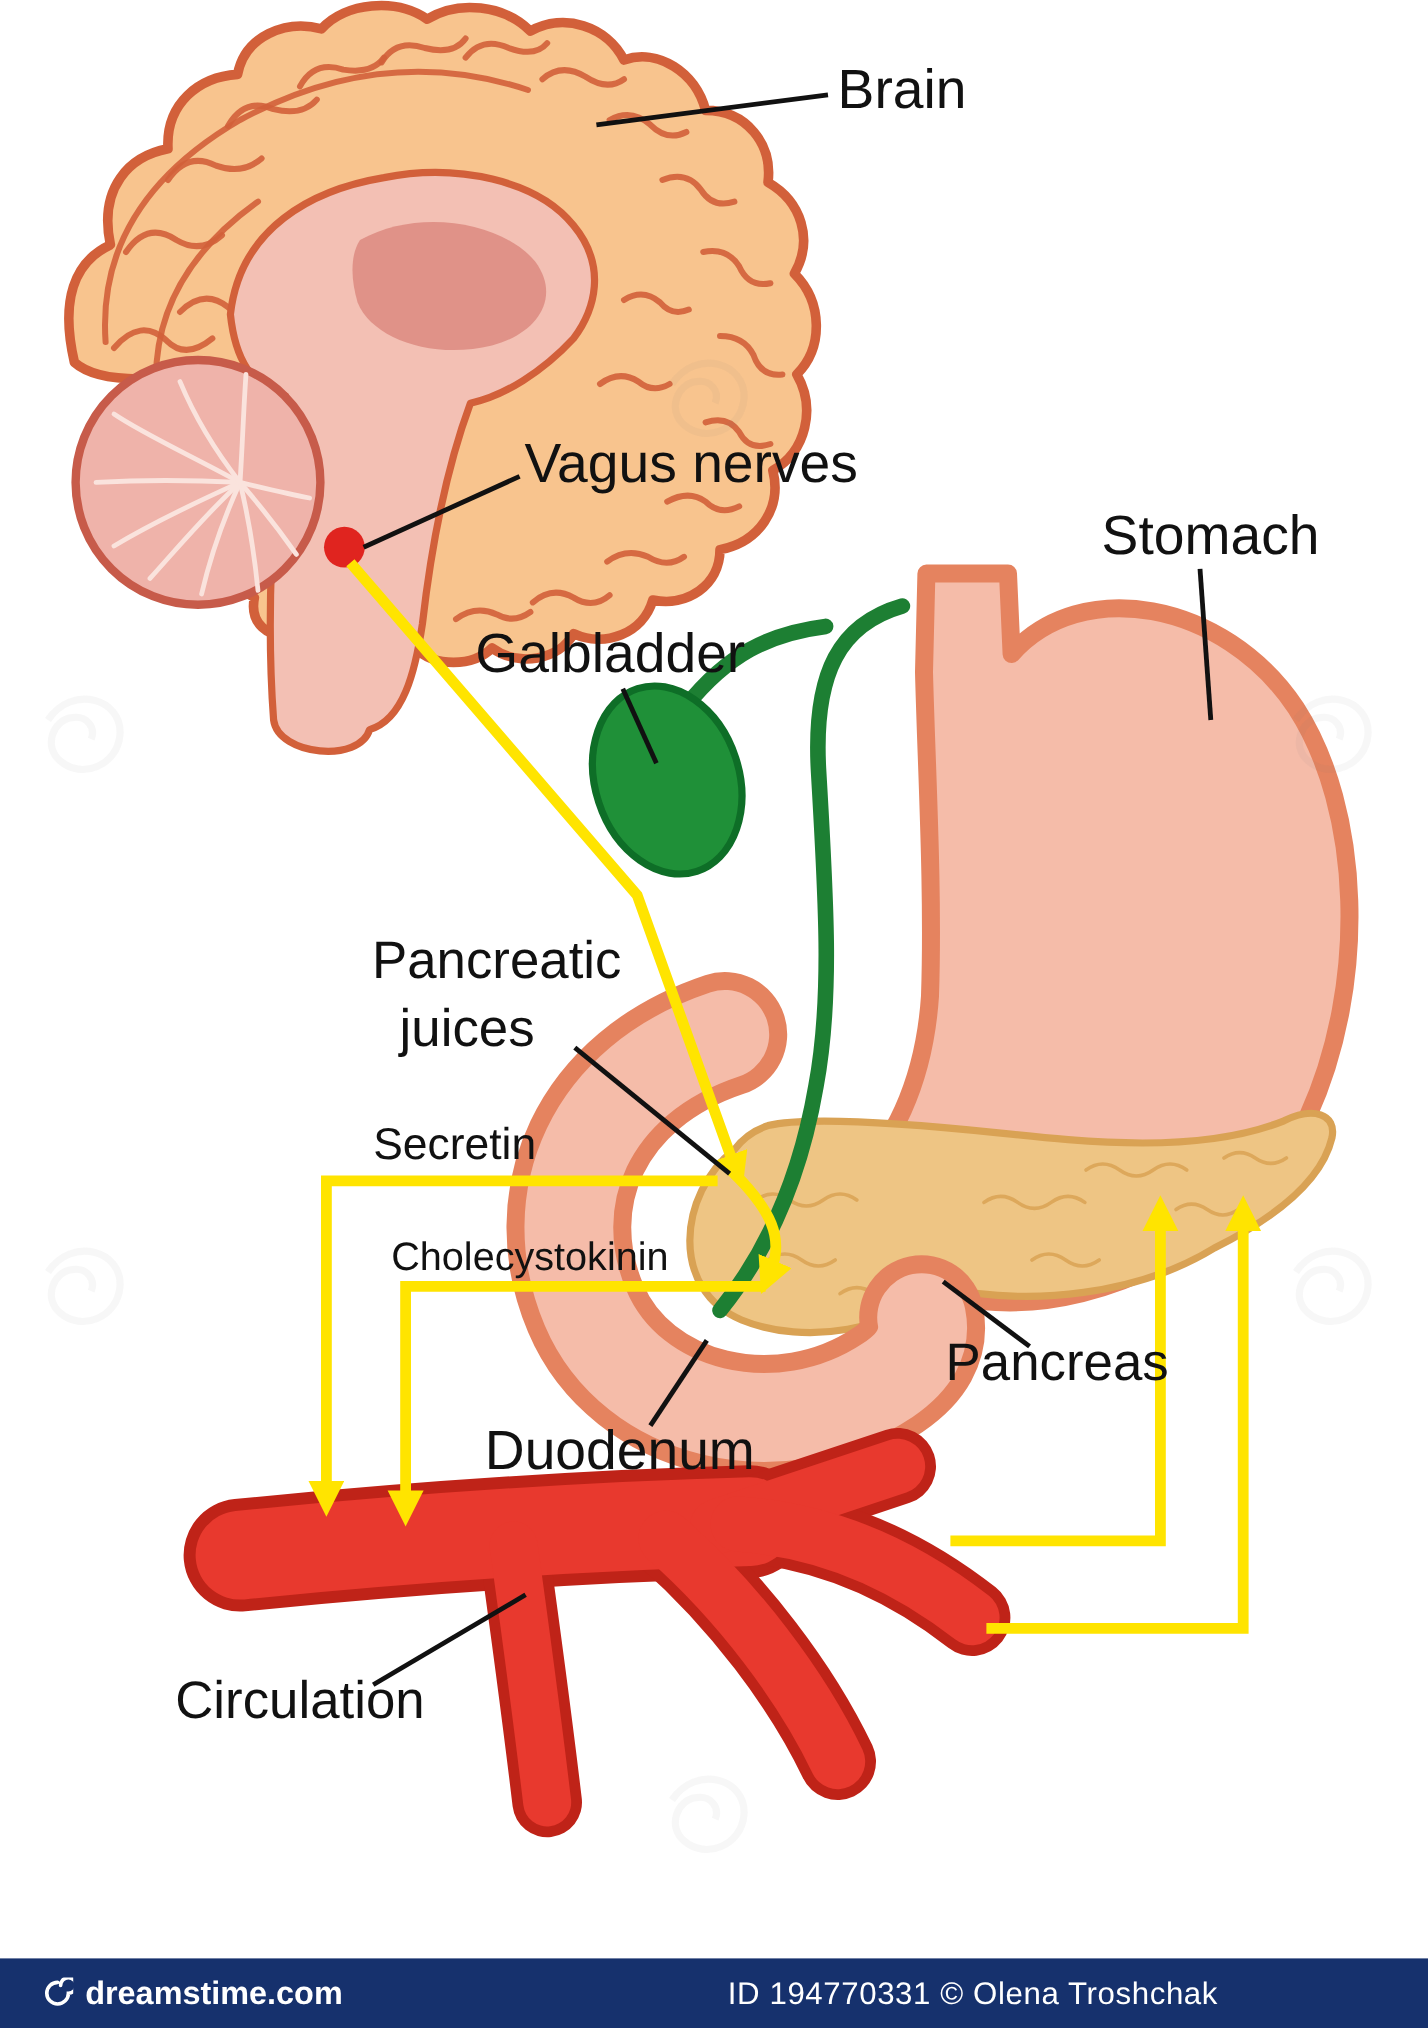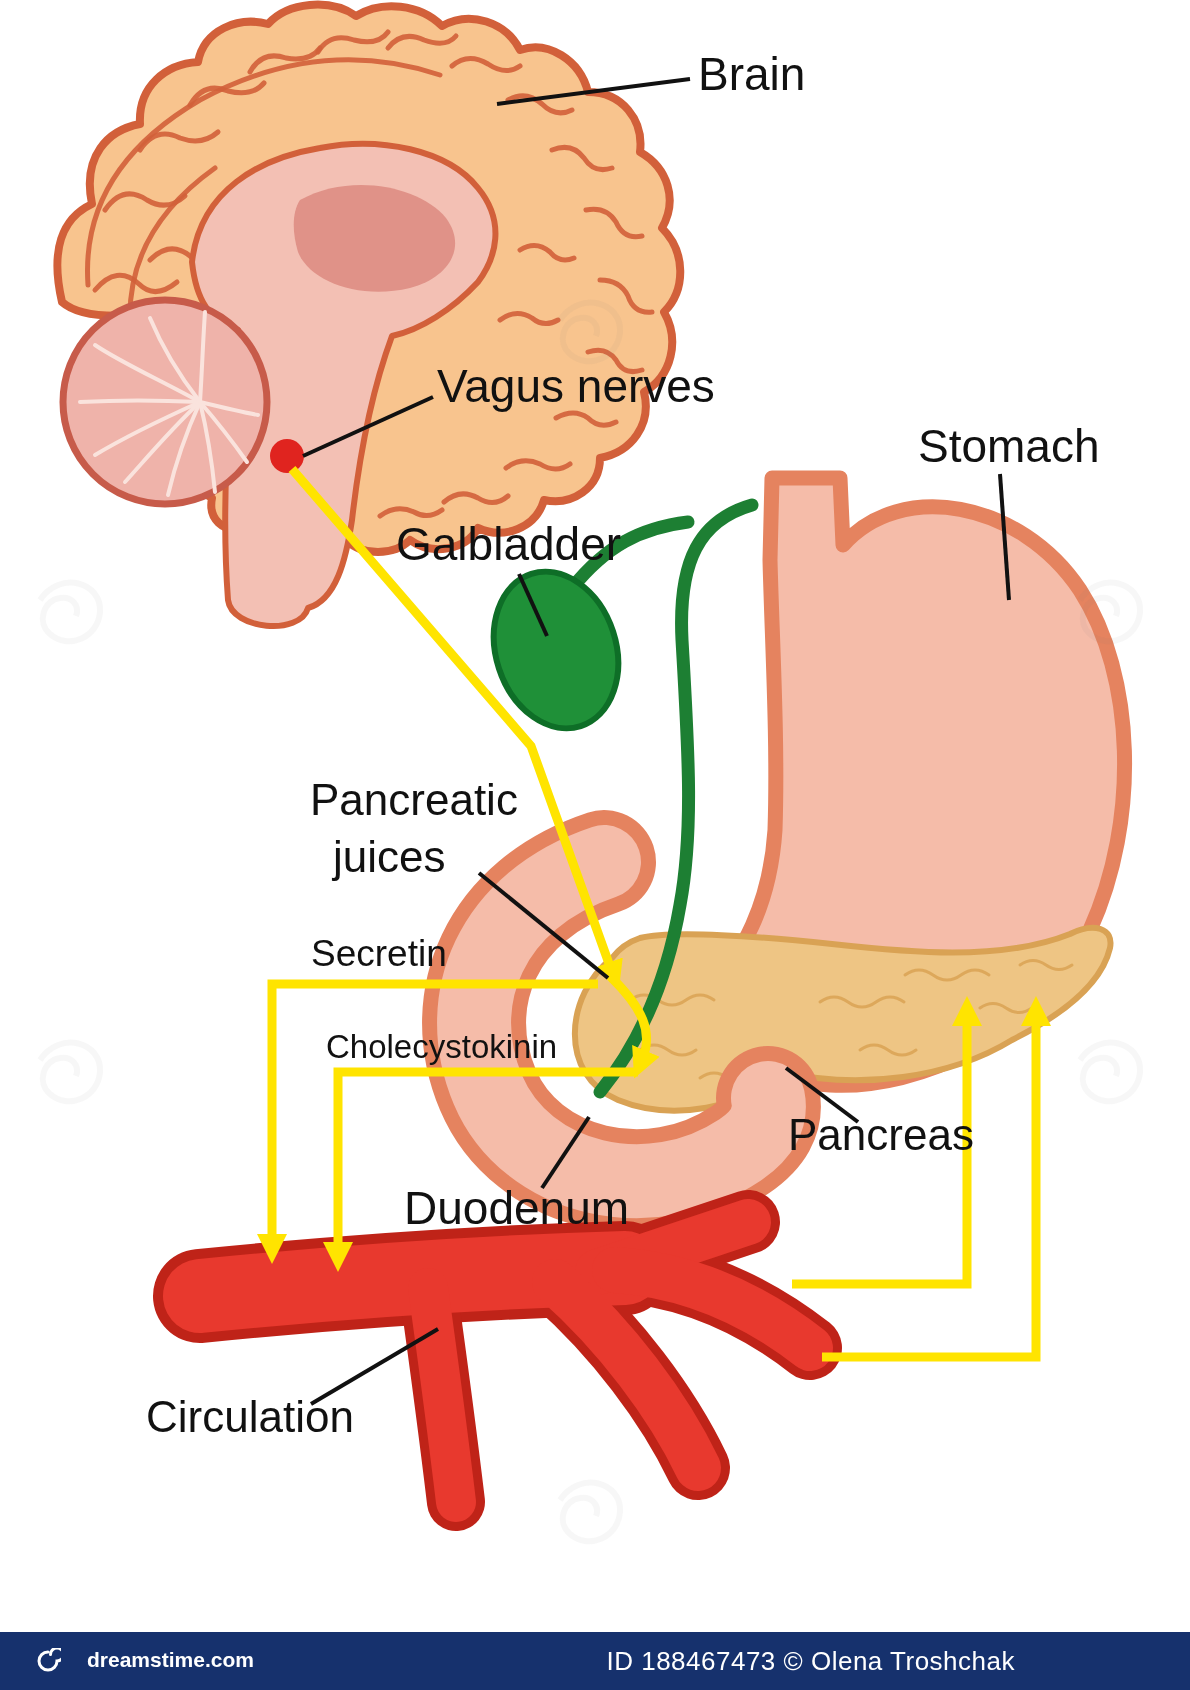--- a/index.html
+++ b/index.html
@@ -39,21 +39,21 @@
   .gb{fill:var(--gallbladder-fill);stroke:var(--gallbladder-outline);stroke-width:6;}
   .vessel-o{stroke:var(--vessel-outline);fill:none;stroke-linecap:round;}
   .vessel-f{stroke:var(--vessel-fill);fill:none;stroke-linecap:round;}
   .dot{fill:var(--dot-red);}
   .wm{stroke:#777;stroke-width:6;fill:none;opacity:.06;}
   .footer{
     position:absolute;left:0;bottom:0;width:100%;height:58px;background:var(--footer-bg);
     color:var(--footer-text);display:flex;align-items:center;justify-content:space-between;
     box-sizing:border-box;padding:0 175px 0 35px;
   }
-  .footer-left{display:flex;align-items:flex-start;gap:26px;font-weight:bold;font-size:21px;}
+  .footer-left{display:flex;align-items:center;gap:10px;font-weight:bold;font-size:27px;}
   .footer-right{font-size:26px;letter-spacing:.5px;}
 </style>
 </head>
 <body>
 
 <svg class="diagram" width="1190" height="1690" viewBox="0 0 1190 1690">
   <defs>
     <marker id="yarrow" markerUnits="userSpaceOnUse" markerWidth="34" markerHeight="32" refX="10" refY="15" orient="auto">
       <path class="yarrow-head" d="M0,0 L30,15 L0,30 Z"></path>
     </marker>
@@ -211,14 +211,14 @@
   </g>
 </svg>
 
 <div class="footer">
   <div class="footer-left">
     <svg width="26" height="26" viewBox="0 0 26 26">
       <path d="M13,4 a9,9 0 1 0 9,9 a6.5,6.5 0 1 0 -6.5,-6.5" stroke="#ffffff" stroke-width="3" fill="none" stroke-linecap="round"></path>
     </svg>
     <span>dreamstime.com</span>
   </div>
-  <div class="footer-right">ID 188467473 © Olena Troshchak</div>
+  <div class="footer-right">ID 194770331 © Olena Troshchak</div>
 </div>
 
 </body></html>

